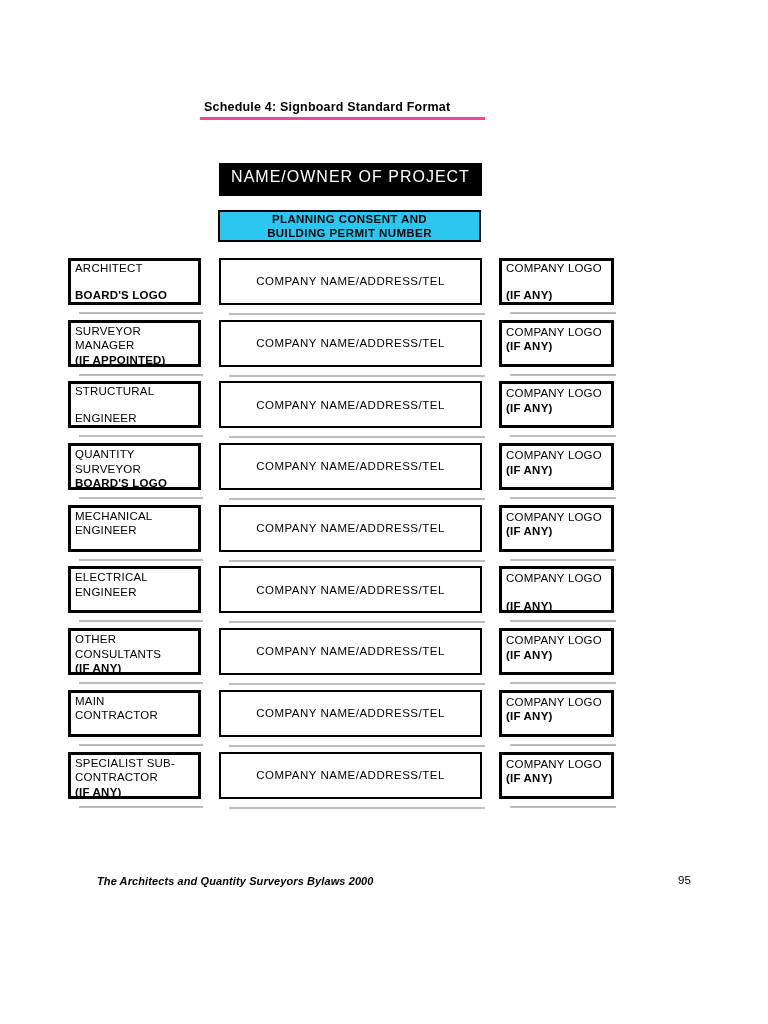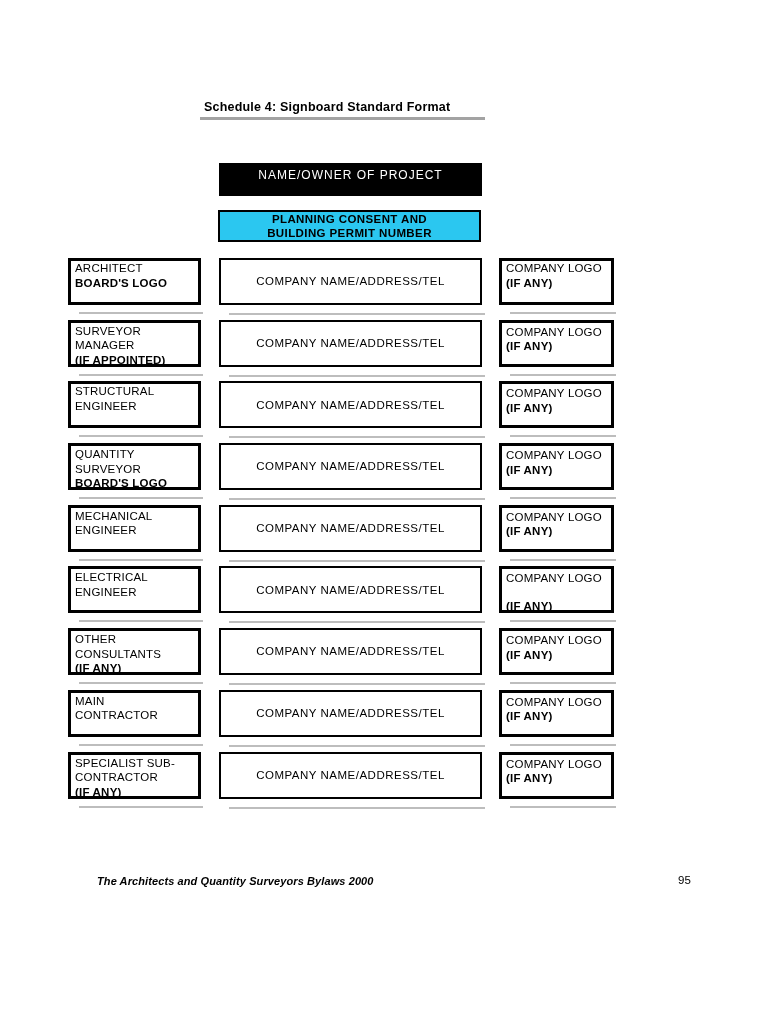--- a/index.html
+++ b/index.html
@@ -4,29 +4,29 @@
 <style>
   html, body { margin:0; padding:0; background:#ffffff; }
   .page {
     position:relative; width:768px; height:1024px; background:#ffffff;
     font-family:"Liberation Sans", sans-serif; color:#000; overflow:hidden;
   }
 
   
   .title-wrap {
     position:absolute; left:200px; top:100px; width:281px;
-    border-bottom:3px solid #a3a3a3; padding:0 0 3px 4px;
+    border-bottom:3px solid #ec4899; padding:0 0 3px 4px;
     font-weight:bold; font-size:12.5px; letter-spacing:0.2px; white-space:nowrap;
   }
 
   
   .banner-black {
     position:absolute; left:219px; top:163px; width:263px; height:33px;
     background:#000000; color:#ffffff; text-align:center;
-    font-size:12px; letter-spacing:1px; padding-top:5px; box-sizing:border-box;
+    font-size:16px; letter-spacing:1px; padding-top:5px; box-sizing:border-box;
   }
   .banner-cyan {
     position:absolute; left:218px; top:210px; width:263px; height:32px;
     background:#2bc7f0; border:2px solid #000; box-sizing:border-box;
     text-align:center; font-weight:bold; font-size:11.5px; letter-spacing:0.4px;
     line-height:13.5px; padding-top:1px;
   }
 
   
   .grid { position:absolute; left:68px; top:258px; width:564px; }
@@ -37,21 +37,21 @@
     font-size:11.5px; line-height:14.5px; letter-spacing:0.2px;
   }
   .cell::after {
     content:""; position:absolute; left:8px; right:-5px; bottom:-12px;
     height:2px; background:#bdbdbd;
   }
   .role-cell    { width:133px; padding:1px 2px 0 4px; }
   .company-cell { width:263px; margin-left:18px; border-width:2px;
                   justify-content:center; align-items:center; letter-spacing:0.5px; }
   .logo-cell    { width:115px; margin-left:17px; padding:2px 2px 0 4px; }
-  .v-center     { justify-content:flex-start; padding-top:0; }
+  .v-center     { justify-content:space-between; padding-top:0; }
   .logo-cell.gap .line:nth-child(2) { margin-top:13px; }
   .bold { font-weight:bold; }
   .line { white-space:nowrap; }
 
   
   .footer-text {
     position:absolute; left:97px; top:875px;
     font-weight:bold; font-style:italic; font-size:11px; letter-spacing:0.1px;
   }
   .page-num { position:absolute; left:678px; top:874px; font-size:11.5px; }

